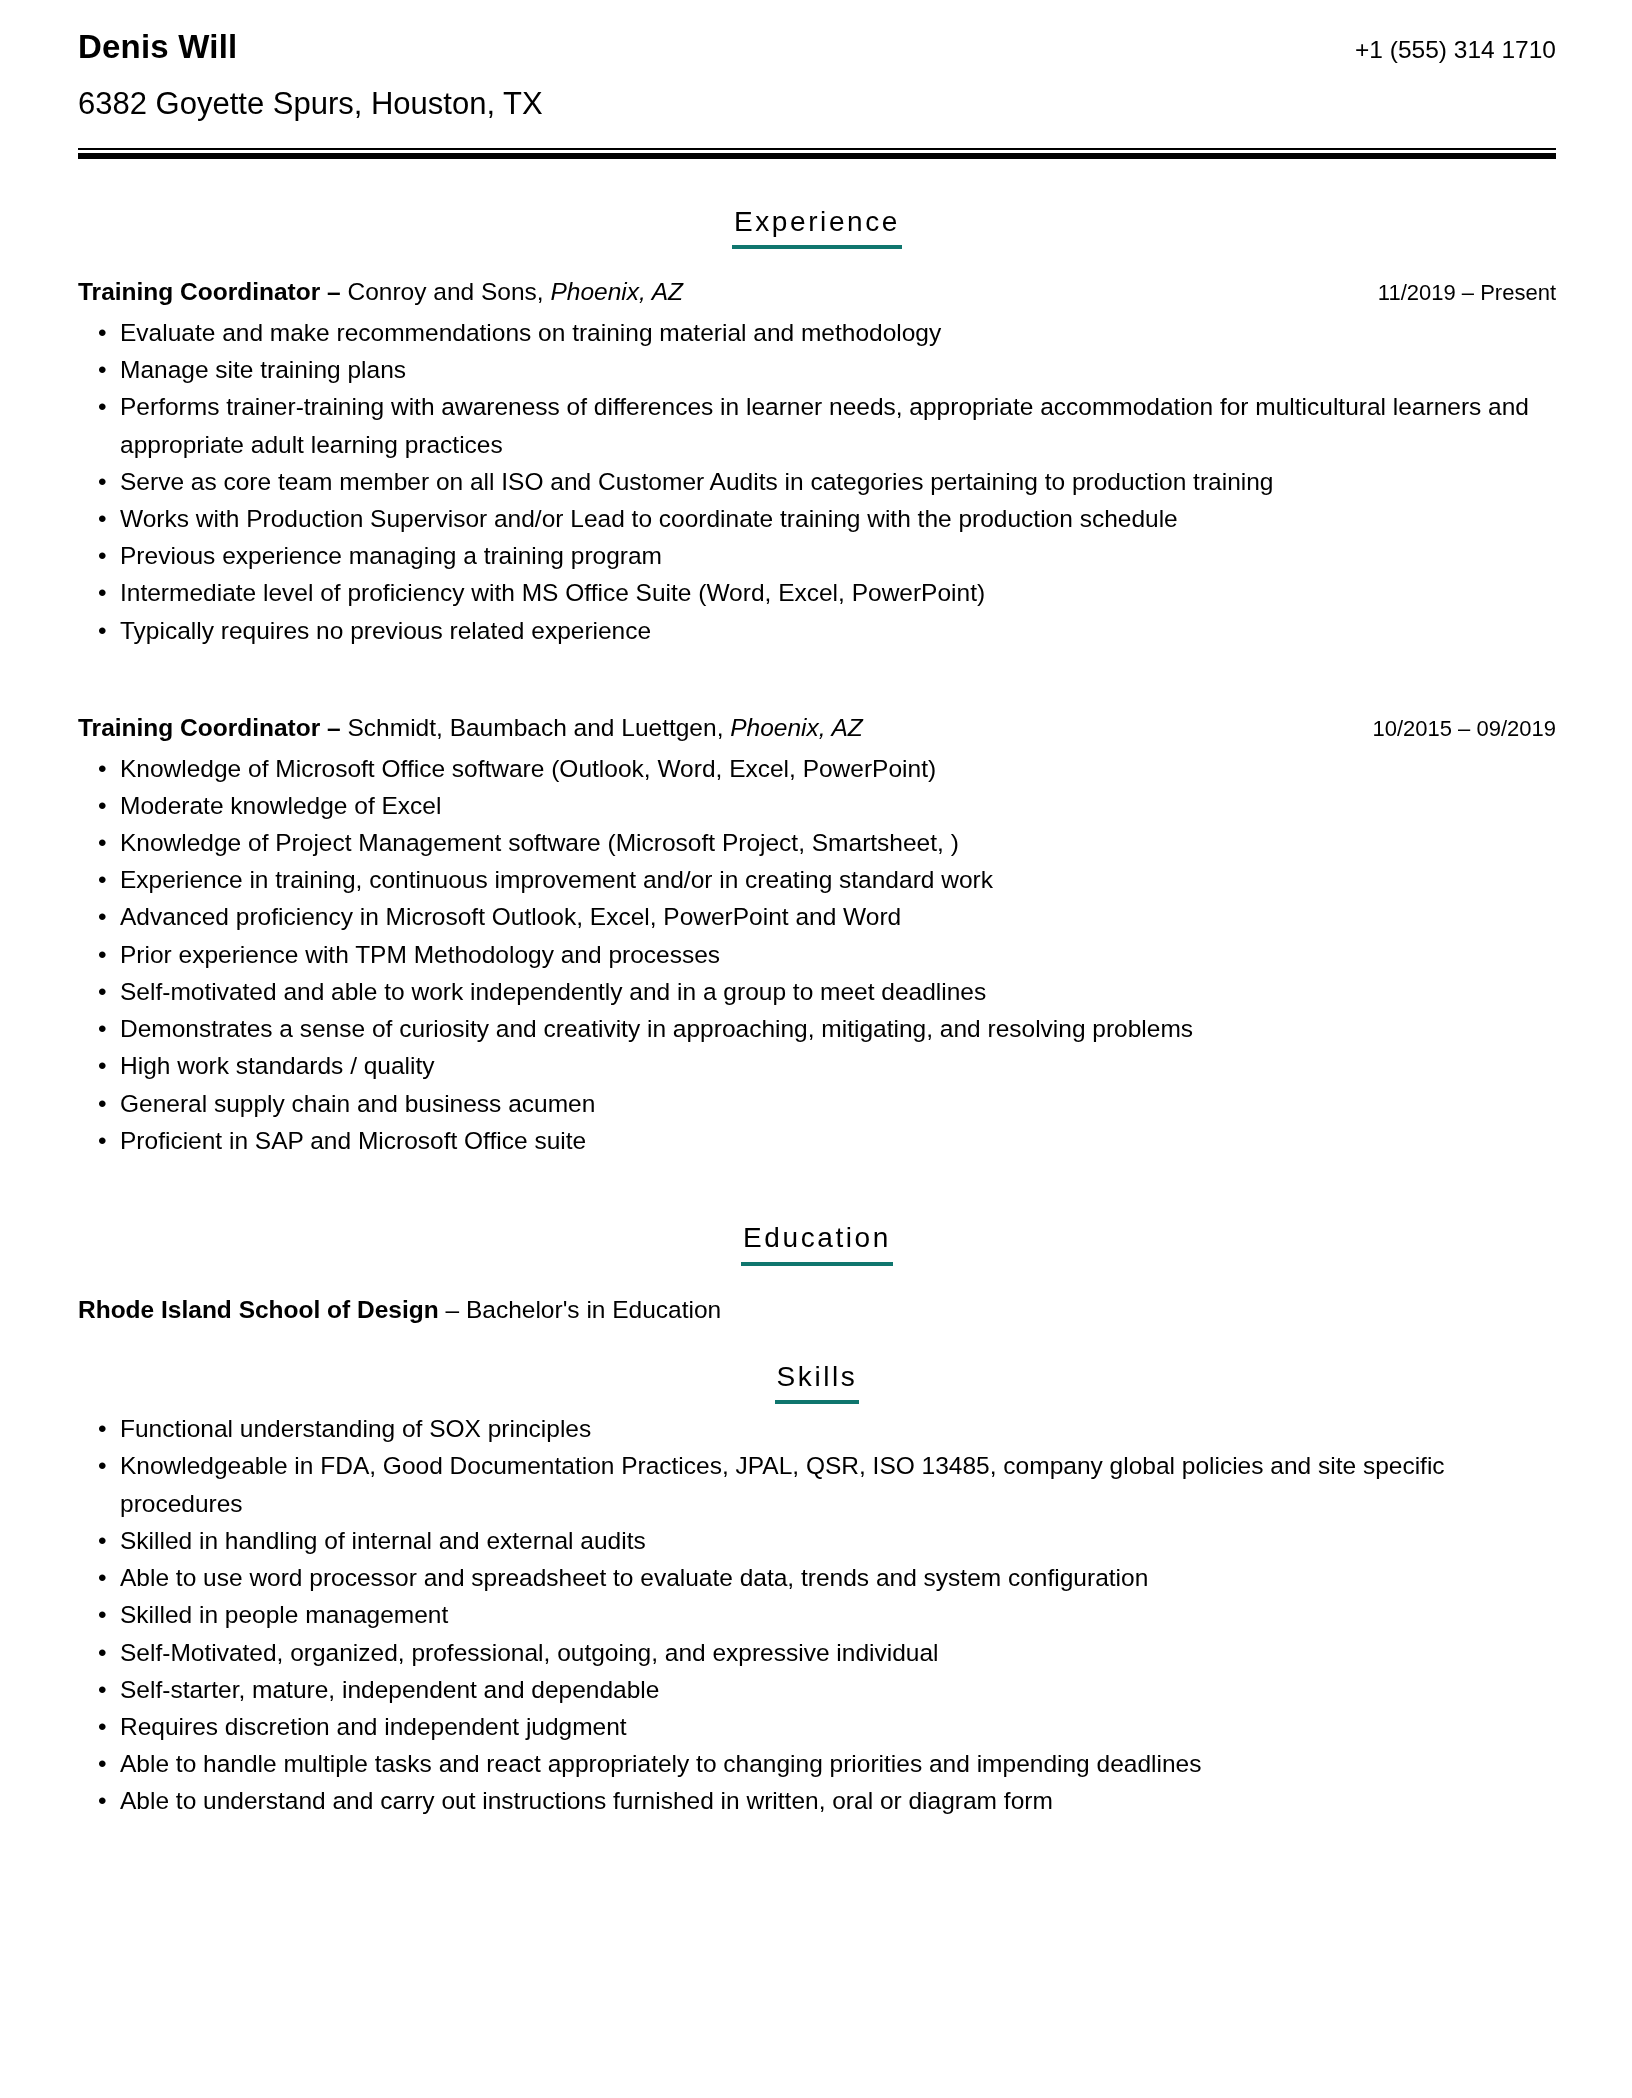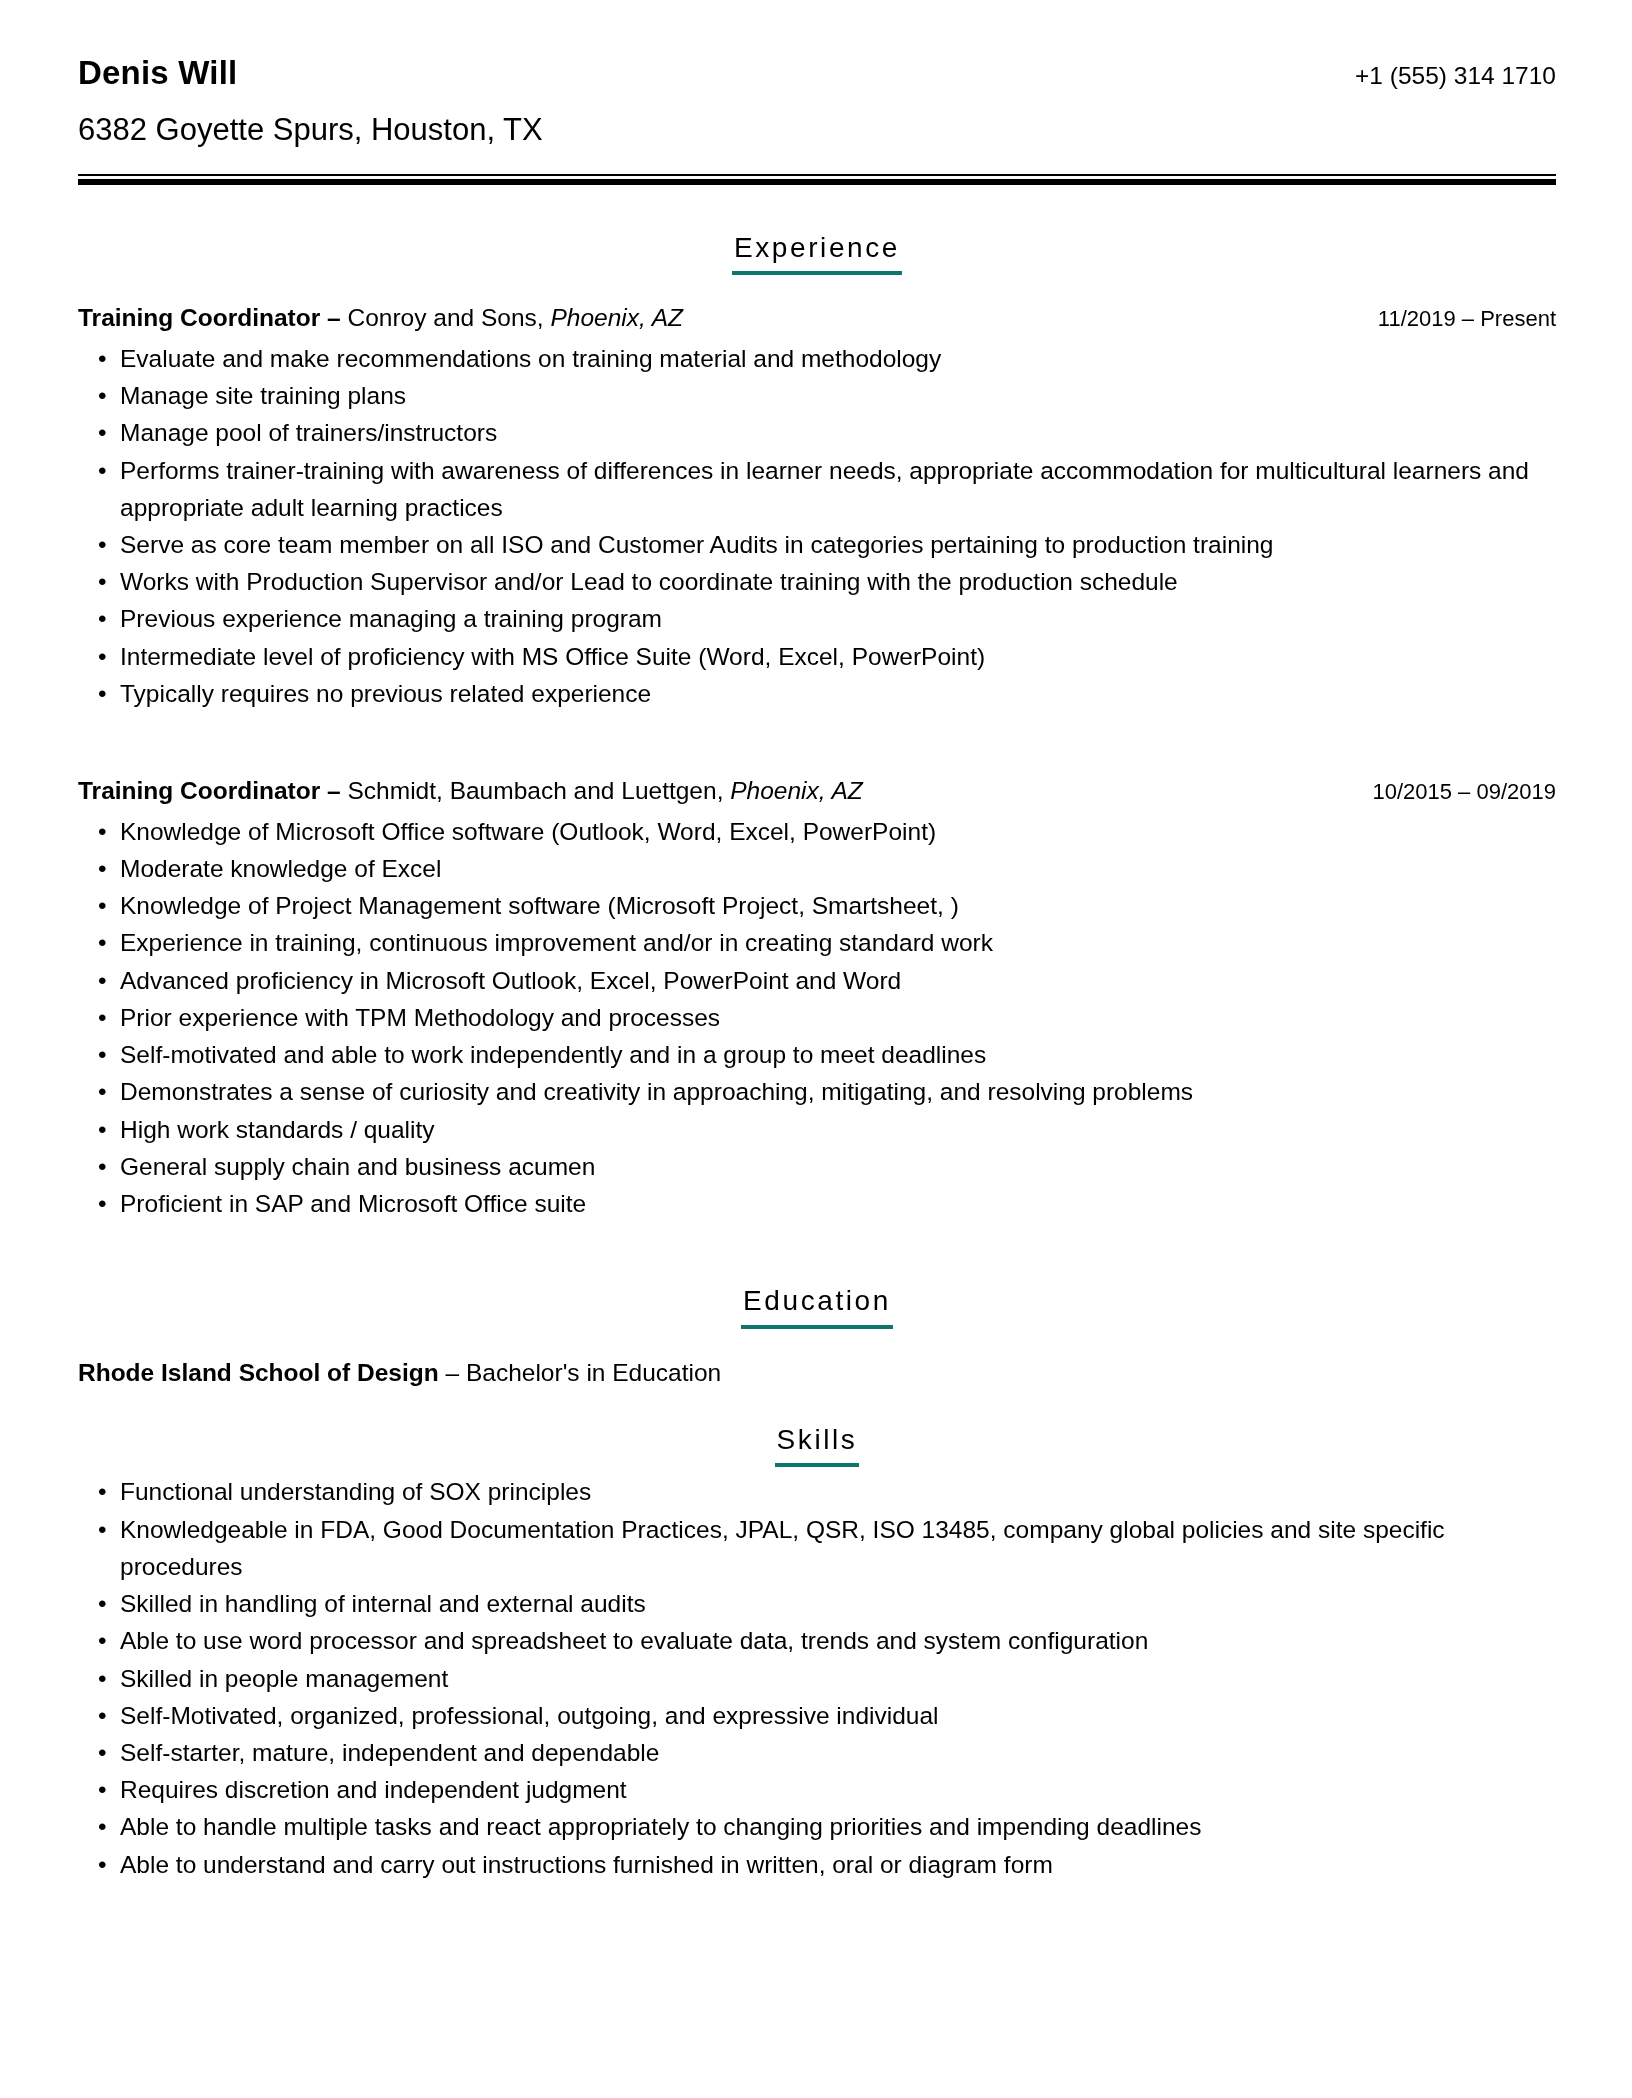--- a/index.html
+++ b/index.html
@@ -23,21 +23,21 @@
   }
   .inner {
     position: absolute;
     left: 78px;
     top: 0;
     width: 1478px;
   }
 
   
   .header {
-    padding-top: 54px;
+    padding-top: 28px;
   }
   .header-row {
     display: flex;
     align-items: baseline;
     justify-content: space-between;
   }
   .name {
     font-size: 33px;
     font-weight: bold;
     letter-spacing: 0.2px;
@@ -164,21 +164,20 @@
     <div class="entry">
       <div class="entry-head">
         <div class="entry-title">
           <span class="role">Training Coordinator – </span><span class="org">Conroy and Sons</span><span class="org">, </span><span class="loc">Phoenix, AZ</span>
         </div>
         <div class="entry-dates">11/2019 – Present</div>
       </div>
       <ul class="bullets">
         <li>Evaluate and make recommendations on training material and methodology</li>
         <li>Manage site training plans</li>
-        <li>Manage pool of trainers/instructors</li>
         <li>Performs trainer-training with awareness of differences in learner needs, appropriate accommodation for multicultural learners and appropriate adult learning practices</li>
         <li>Serve as core team member on all ISO and Customer Audits in categories pertaining to production training</li>
         <li>Works with Production Supervisor and/or Lead to coordinate training with the production schedule</li>
         <li>Previous experience managing a training program</li>
         <li>Intermediate level of proficiency with MS Office Suite (Word, Excel, PowerPoint)</li>
         <li>Typically requires no previous related experience</li>
       </ul>
     </div>
 
     <div class="gap-after-exp"></div>

